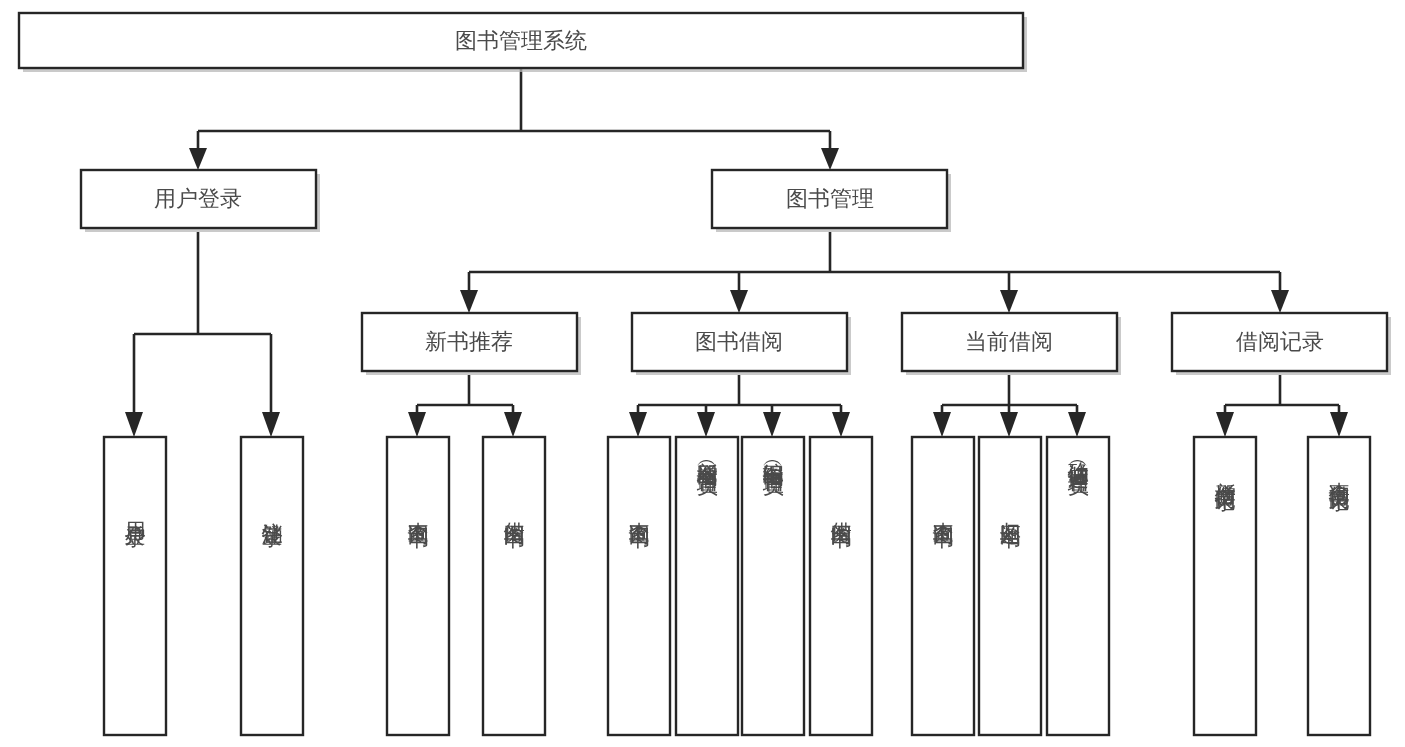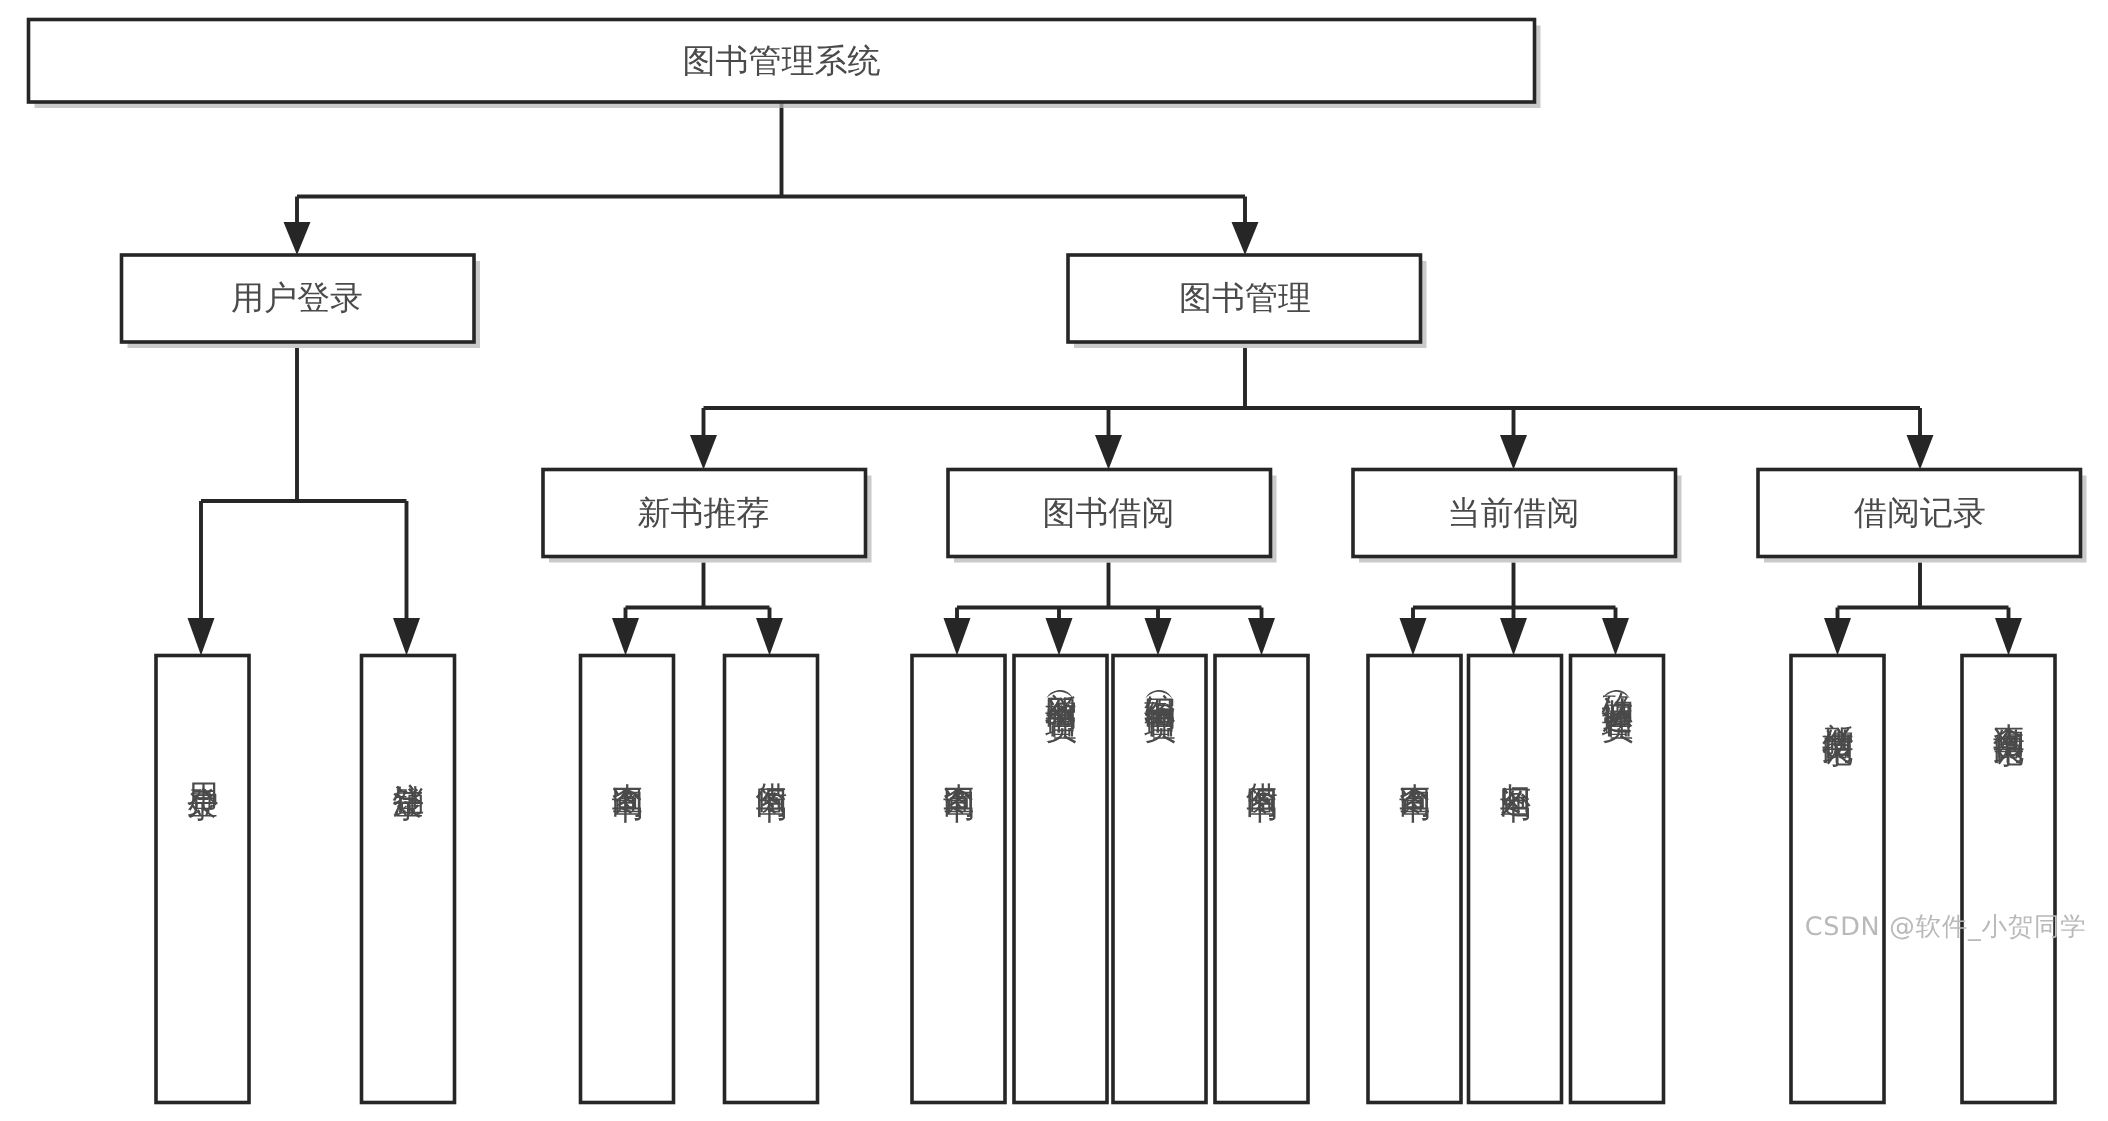--- a/index.html
+++ b/index.html
@@ -270,14 +270,13 @@
   <div class="vlabel-wrap" style="left:1047px; top:437px; width:62px; height:298px;">
     <span class="vlabel" style="margin-top:8px;">确认归还（管理员）</span>
   </div>
   <div class="vlabel-wrap" style="left:1194px; top:437px; width:62px; height:298px;">
     <span class="vlabel" style="margin-top:28px;">新增借阅记录</span>
   </div>
   <div class="vlabel-wrap" style="left:1308px; top:437px; width:62px; height:298px;">
     <span class="vlabel" style="margin-top:28px;">查询借阅记录</span>
   </div>
 
-  <div class="watermark">CSDN @软件_小贺同学</div>
 </div>
 
 </body></html>

